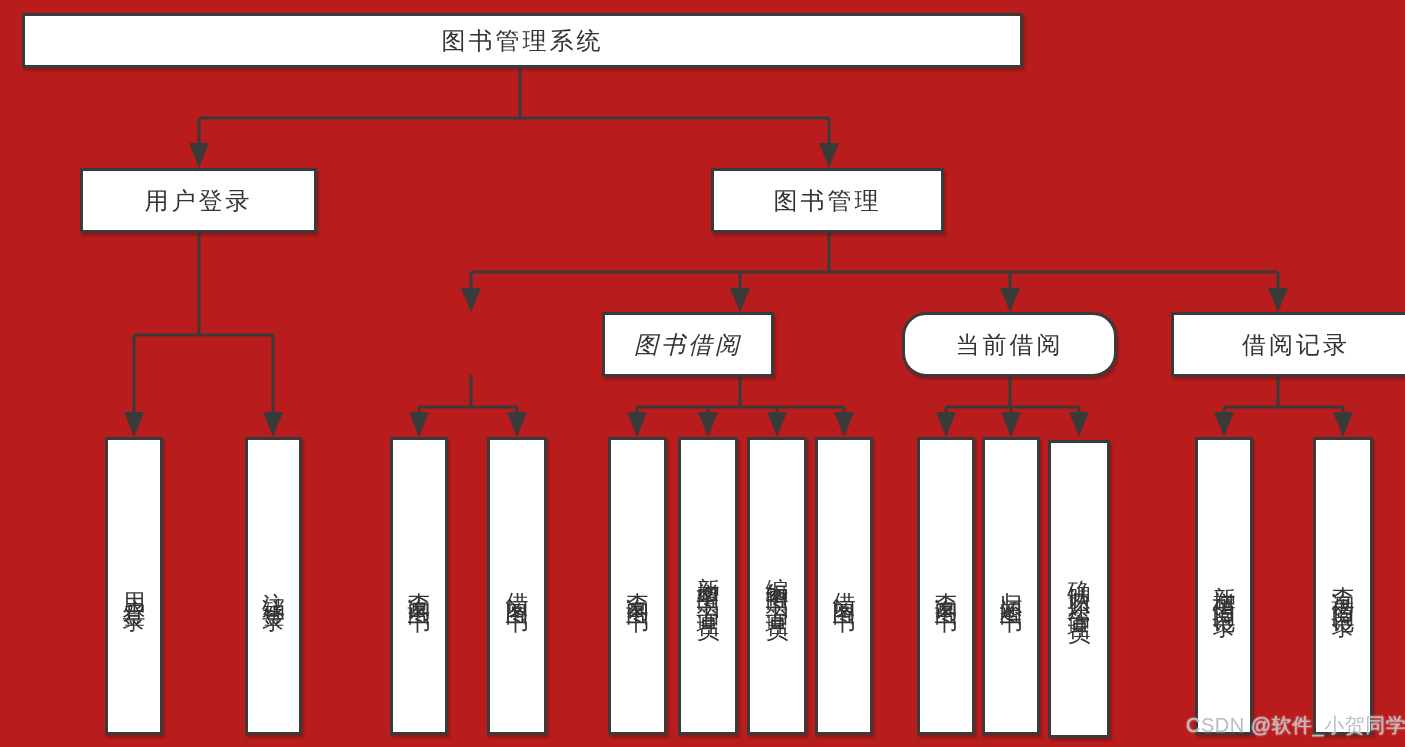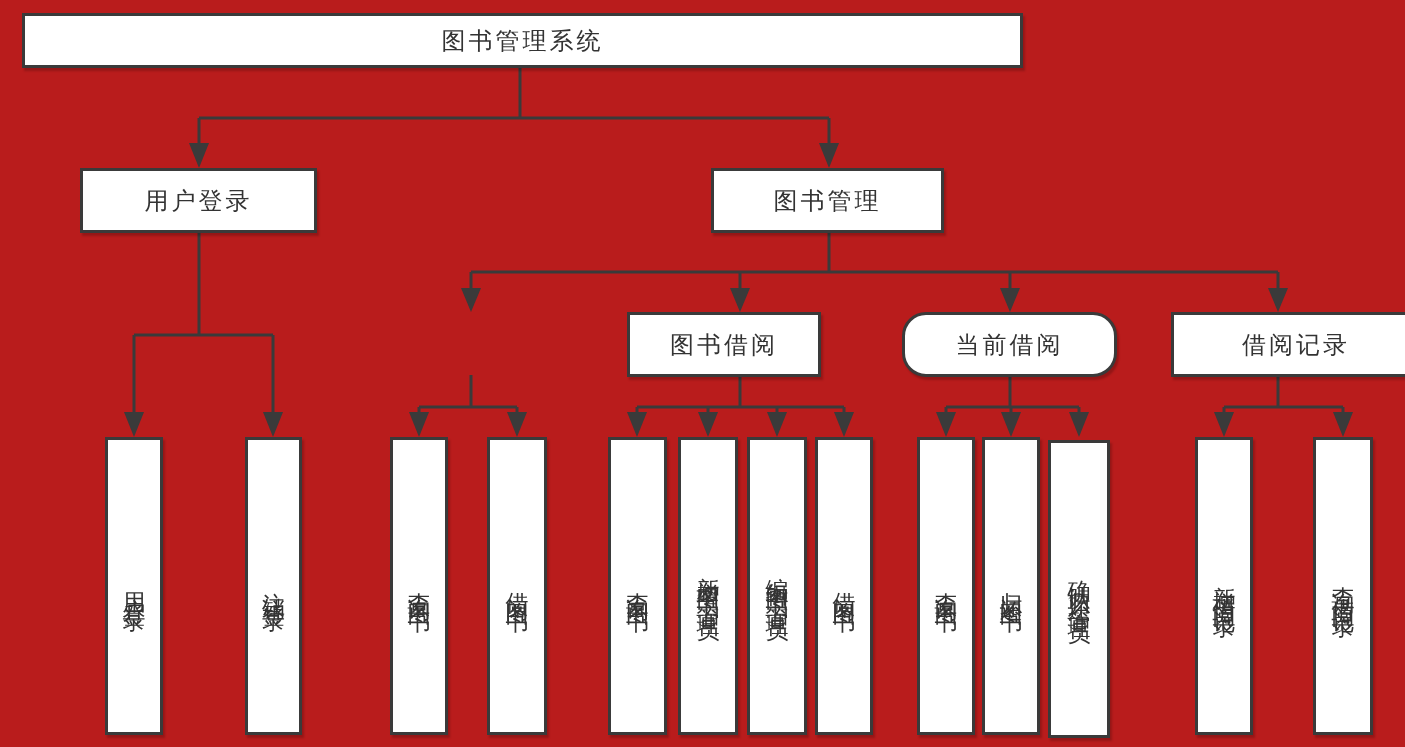--- a/index.html
+++ b/index.html
@@ -61,21 +61,21 @@
     <span>图书管理系统</span>
   </div>
 
   <div class="node h" style="left:80px;top:168px;width:237px;height:65px;">
     <span>用户登录</span>
   </div>
   <div class="node h" style="left:711px;top:168px;width:233px;height:65px;justify-content:center;">
     <span>图书管理</span>
   </div>
 
-  <div class="node h" style="left:627px;top:312px;width:194px;height:65px;">
+  <div class="node h" style="left:602px;top:312px;width:172px;height:65px;font-style:italic;">
     <span>图书借阅</span>
   </div>
   <div class="node h" style="left:902px;top:312px;width:215px;height:65px;border-radius:24px;">
     <span>当前借阅</span>
   </div>
   <div class="node h" style="left:1171px;top:312px;width:250px;height:65px;">
     <span>借阅记录</span>
   </div>
 
   <div class="node v" style="left:105px;top:437px;width:58px;height:298px;">
@@ -115,14 +115,15 @@
     <span>确认归还（管理员）</span>
   </div>
 
   <div class="node v" style="left:1195px;top:437px;width:58px;height:298px;">
     <span>新增借阅记录</span>
   </div>
   <div class="node v" style="left:1313px;top:437px;width:60px;height:298px;">
     <span>查询借阅记录</span>
   </div>
 
+  <div class="watermark">CSDN @软件_小贺同学</div>
 
 </div>
 
 </body></html>

